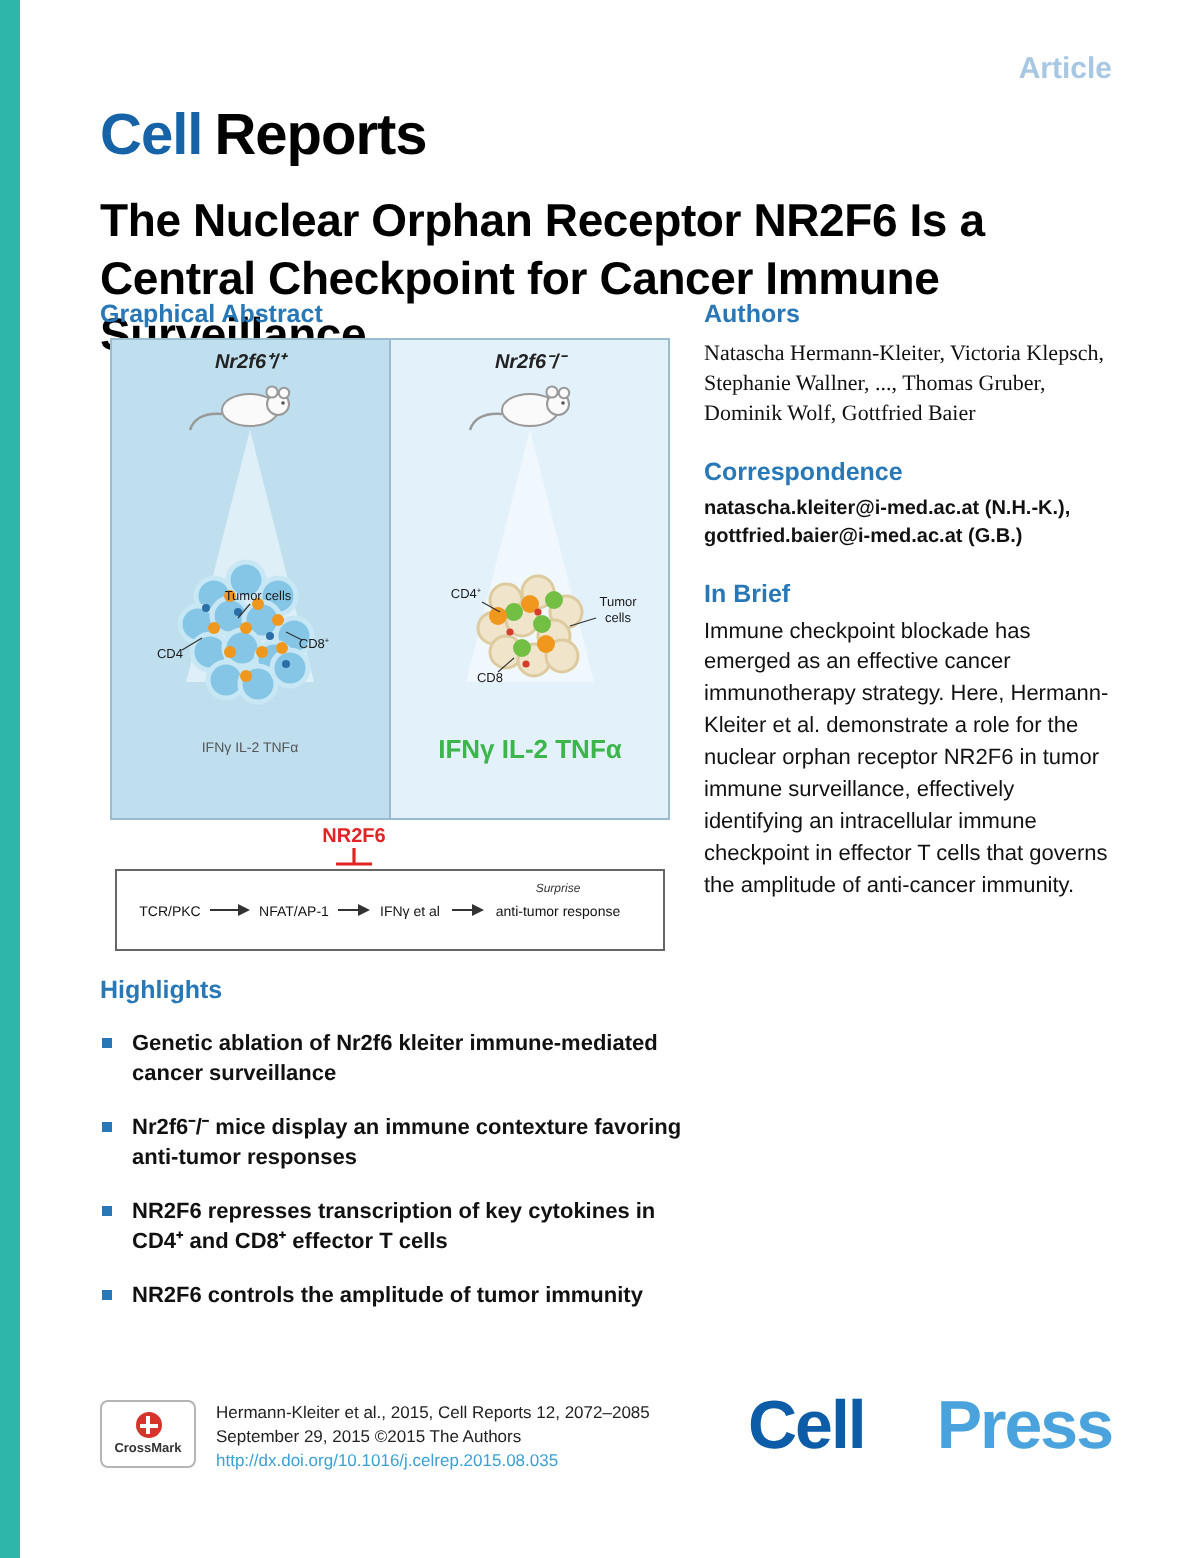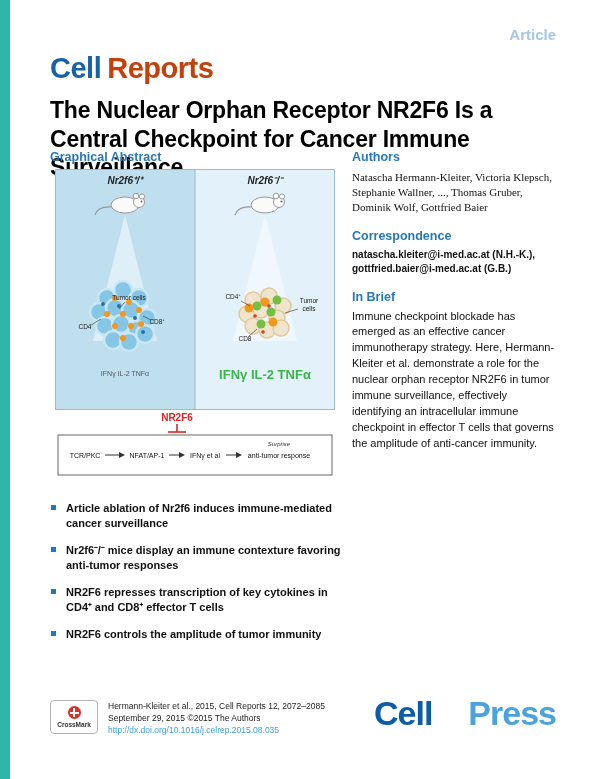--- a/index.html
+++ b/index.html
@@ -7,21 +7,21 @@
   body {
     position:relative; background:#ffffff; overflow:hidden;
     font-family:"Liberation Sans", sans-serif; color:#1a1a1a;
   }
   .sidebar { position:absolute; left:0; top:0; width:10px; height:779px; background:#2eb6aa; }
 
   .article-label { position:absolute; top:26px; right:44px; font-size:15px; font-weight:bold; color:#a7c7e2; }
 
   .journal { position:absolute; top:52px; left:50px; font-size:29px; font-weight:bold; letter-spacing:-0.5px; }
   .journal .w1 { color:#1663a8; }
-  .journal .w2 { color:#c2410c; margin-left:6px; }
+  .journal .w2 { color:#000000; margin-left:6px; }
 
   .paper-title { position:absolute; top:96px; left:50px; width:468px; font-size:23px; font-weight:bold; color:#000; line-height:1.24; letter-spacing:-0.2px; }
 
   .sec-heading { font-size:12.5px; font-weight:bold; color:#2878b8; }
   .ga-heading { position:absolute; top:150px; left:50px; }
 
   .figure-wrap { position:absolute; top:169px; left:55px; width:257px; height:310px; }
 
   .right-col { position:absolute; top:150px; left:352px; width:206px; }
   .authors-names { margin-top:6px; font-size:11px; line-height:1.38; color:#111;font-family:Liberation Serif, serif; }
@@ -194,24 +194,25 @@
   <div class="authors-names">Natascha Hermann-Kleiter, Victoria Klepsch, Stephanie Wallner, ..., Thomas Gruber, Dominik Wolf, Gottfried Baier</div>
 
   <div class="sec-heading corr-heading">Correspondence</div>
   <div class="corr-emails">natascha.kleiter@i-med.ac.at (N.H.-K.), gottfried.baier@i-med.ac.at (G.B.)</div>
 
   <div class="sec-heading brief-heading">In Brief</div>
   <div class="brief-text">Immune checkpoint blockade has emerged as an effective cancer immunotherapy strategy. Here, Hermann-Kleiter et al. demonstrate a role for the nuclear orphan receptor NR2F6 in tumor immune surveillance, effectively identifying an intracellular immune checkpoint in effector T cells that governs the amplitude of anti-cancer immunity.</div>
 </div>
 
 <div class="highlights">
+  <div class="sec-heading">Highlights</div>
   <ul class="hl-list">
     <li class="hl-item">
       <span class="hl-bullet"></span>
-      <span>Article ablation of Nr2f6 induces immune-mediated cancer surveillance</span>
+      <span>Genetic ablation of Nr2f6 kleiter immune-mediated cancer surveillance</span>
     </li>
     <li class="hl-item">
       <span class="hl-bullet"></span>
       <span>Nr2f6⁻/⁻ mice display an immune contexture favoring anti-tumor responses</span>
     </li>
     <li class="hl-item">
       <span class="hl-bullet"></span>
       <span>NR2F6 represses transcription of key cytokines in CD4⁺ and CD8⁺ effector T cells</span>
     </li>
     <li class="hl-item">

